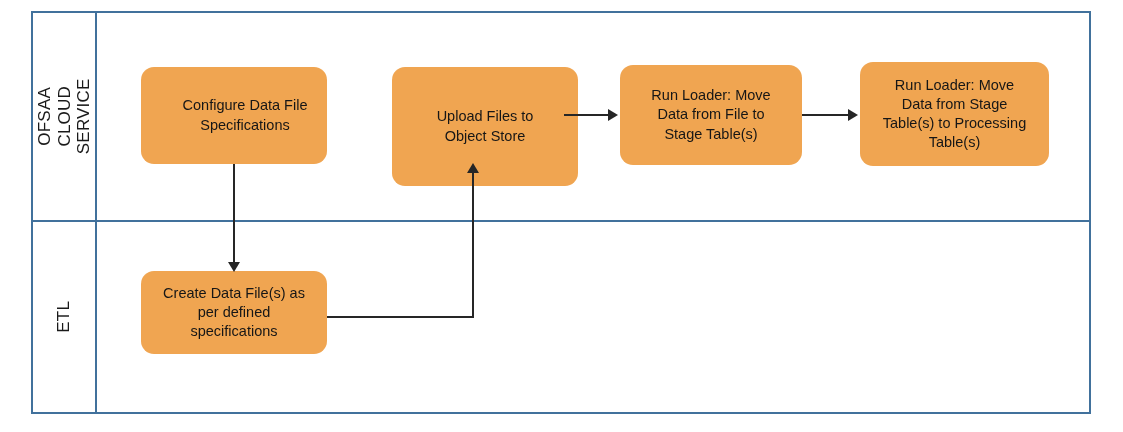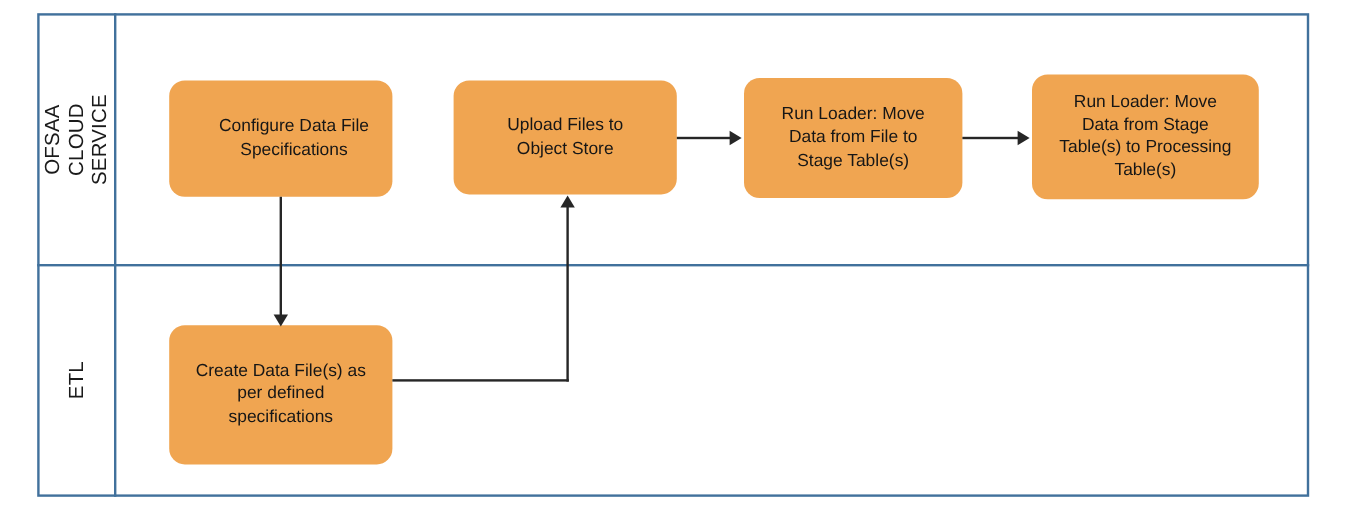--- a/index.html
+++ b/index.html
@@ -88,24 +88,24 @@
     justify-content: center;
     text-align: center;
     color: #161616;
     font-size: 14.5px;
     line-height: 1.32;
     padding: 4px 10px;
     box-sizing: border-box;
     white-space: pre-line;
   }
   #node-configure   { left: 141px; top: 67px;  width: 186px; height: 97px; padding-left: 32px; }
-  #node-upload      { left: 378px; top: 67px;  width: 186px; height: 95px; }
+  #node-upload      { left: 392px; top: 67px;  width: 186px; height: 119px; }
   #node-loader-file { left: 620px; top: 65px;  width: 182px; height: 100px; }
   #node-loader-stage{ left: 860px; top: 62px;  width: 189px; height: 104px; }
-  #node-create      { left: 141px; top: 271px; width: 186px; height: 116px; }
+  #node-create      { left: 141px; top: 271px; width: 186px; height: 83px; }
 
   
   .conn-line {
     position: absolute;
     background: #262626;
   }
   .conn-arrow {
     position: absolute;
     width: 0;
     height: 0;

